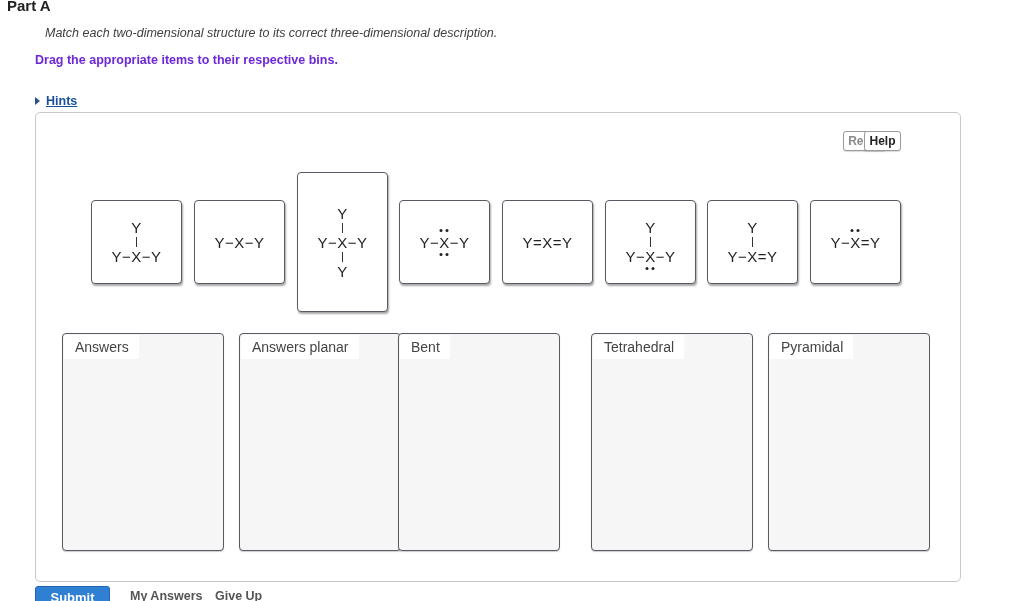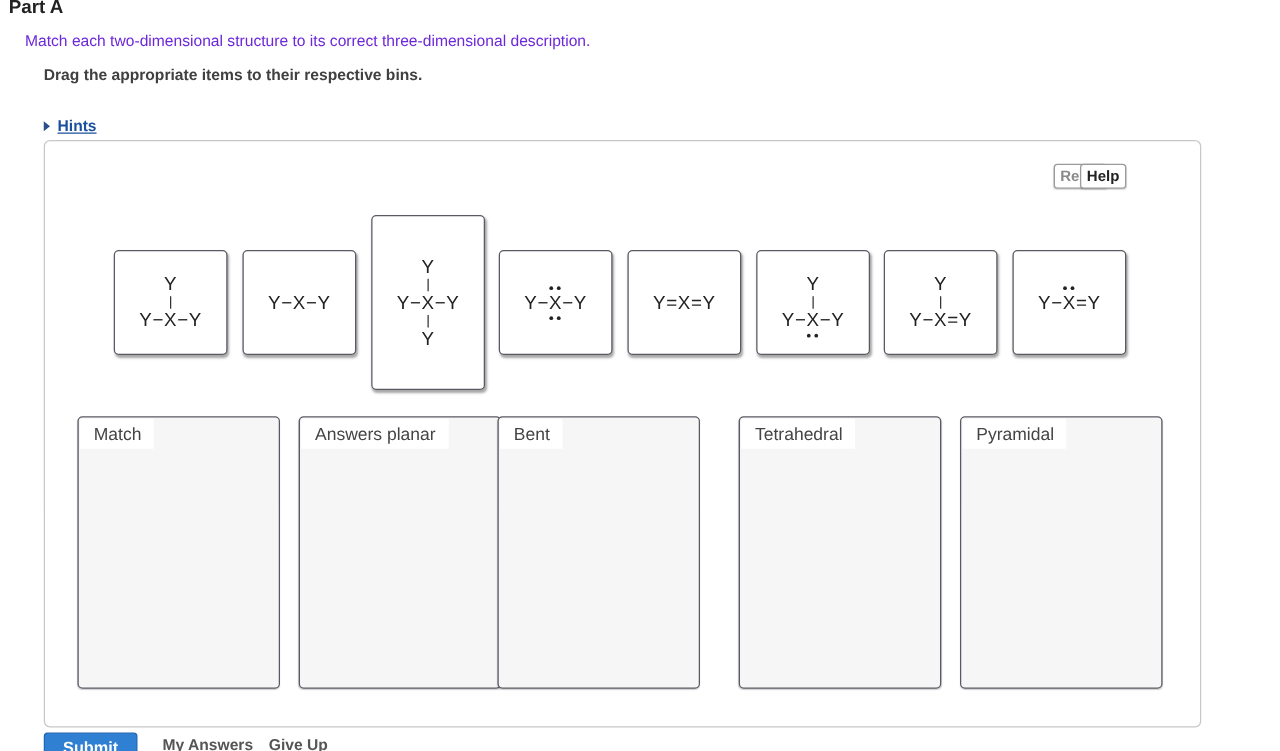--- a/index.html
+++ b/index.html
@@ -6,26 +6,26 @@
     html, body { margin: 0; padding: 0; background: #ffffff; }
     body {
       width: 1024px; height: 601px; overflow: hidden; position: relative;
       font-family: "Liberation Sans", sans-serif; color: #222;
     }
     .part-title {
       position: absolute; left: 7px; top: -3px;
       font-size: 15px; font-weight: bold; color: #222;
     }
     .instr {
-      position: absolute; left: 20px; top: 26px;
-      font-size: 12.5px; color: #6d28d9;
+      position: absolute; left: 45px; top: 26px;
+      font-size: 12.5px; color: #404040; font-style: italic;
     }
     .instr-bold {
       position: absolute; left: 35px; top: 53px;
-      font-size: 12.5px; font-weight: bold; color: #404040;
+      font-size: 12.5px; font-weight: bold; color: #6d28d9;
     }
     .hints {
       position: absolute; left: 35px; top: 82px;
       font-size: 12.5px; font-weight: bold; color: #1a4f9c;
       display: flex; align-items: center; cursor: pointer; margin-top: 12px;
     }
     .hints .tri {
       width: 0; height: 0;
       border-top: 4px solid transparent; border-bottom: 4px solid transparent;
       border-left: 5px solid #2a4f8a; margin-right: 6px;
@@ -212,21 +212,21 @@
       <span>Y</span>
         <span>−</span>
         <span class="center"><span>X</span><span class="dots top"></span></span>
         <span>=</span>
         <span>Y</span>
     </div>
   </div>
 </div>
 
 <div class="bin" style="left:62px;">
-  <div class="bin-label">Match</div>
+  <div class="bin-label">Answers</div>
 </div>
 <div class="bin" style="left:239px;">
   <div class="bin-label">Answers planar</div>
 </div>
 <div class="bin" style="left:398px;">
   <div class="bin-label">Bent</div>
 </div>
 <div class="bin" style="left:591px;">
   <div class="bin-label">Tetrahedral</div>
 </div>

